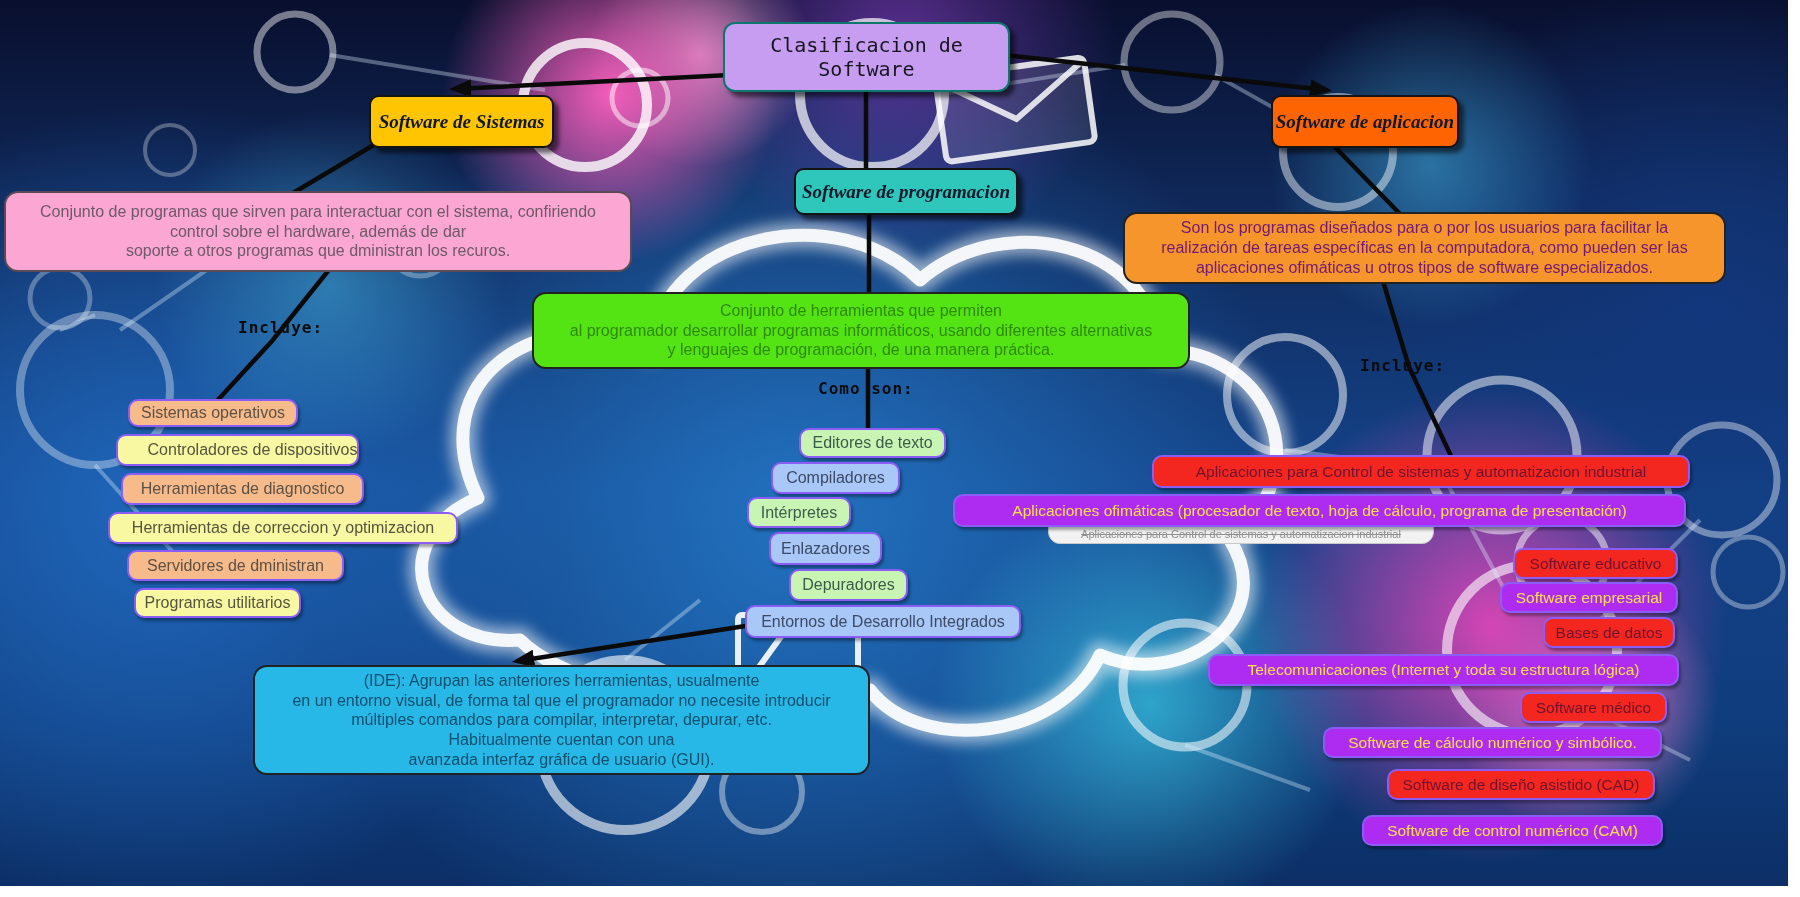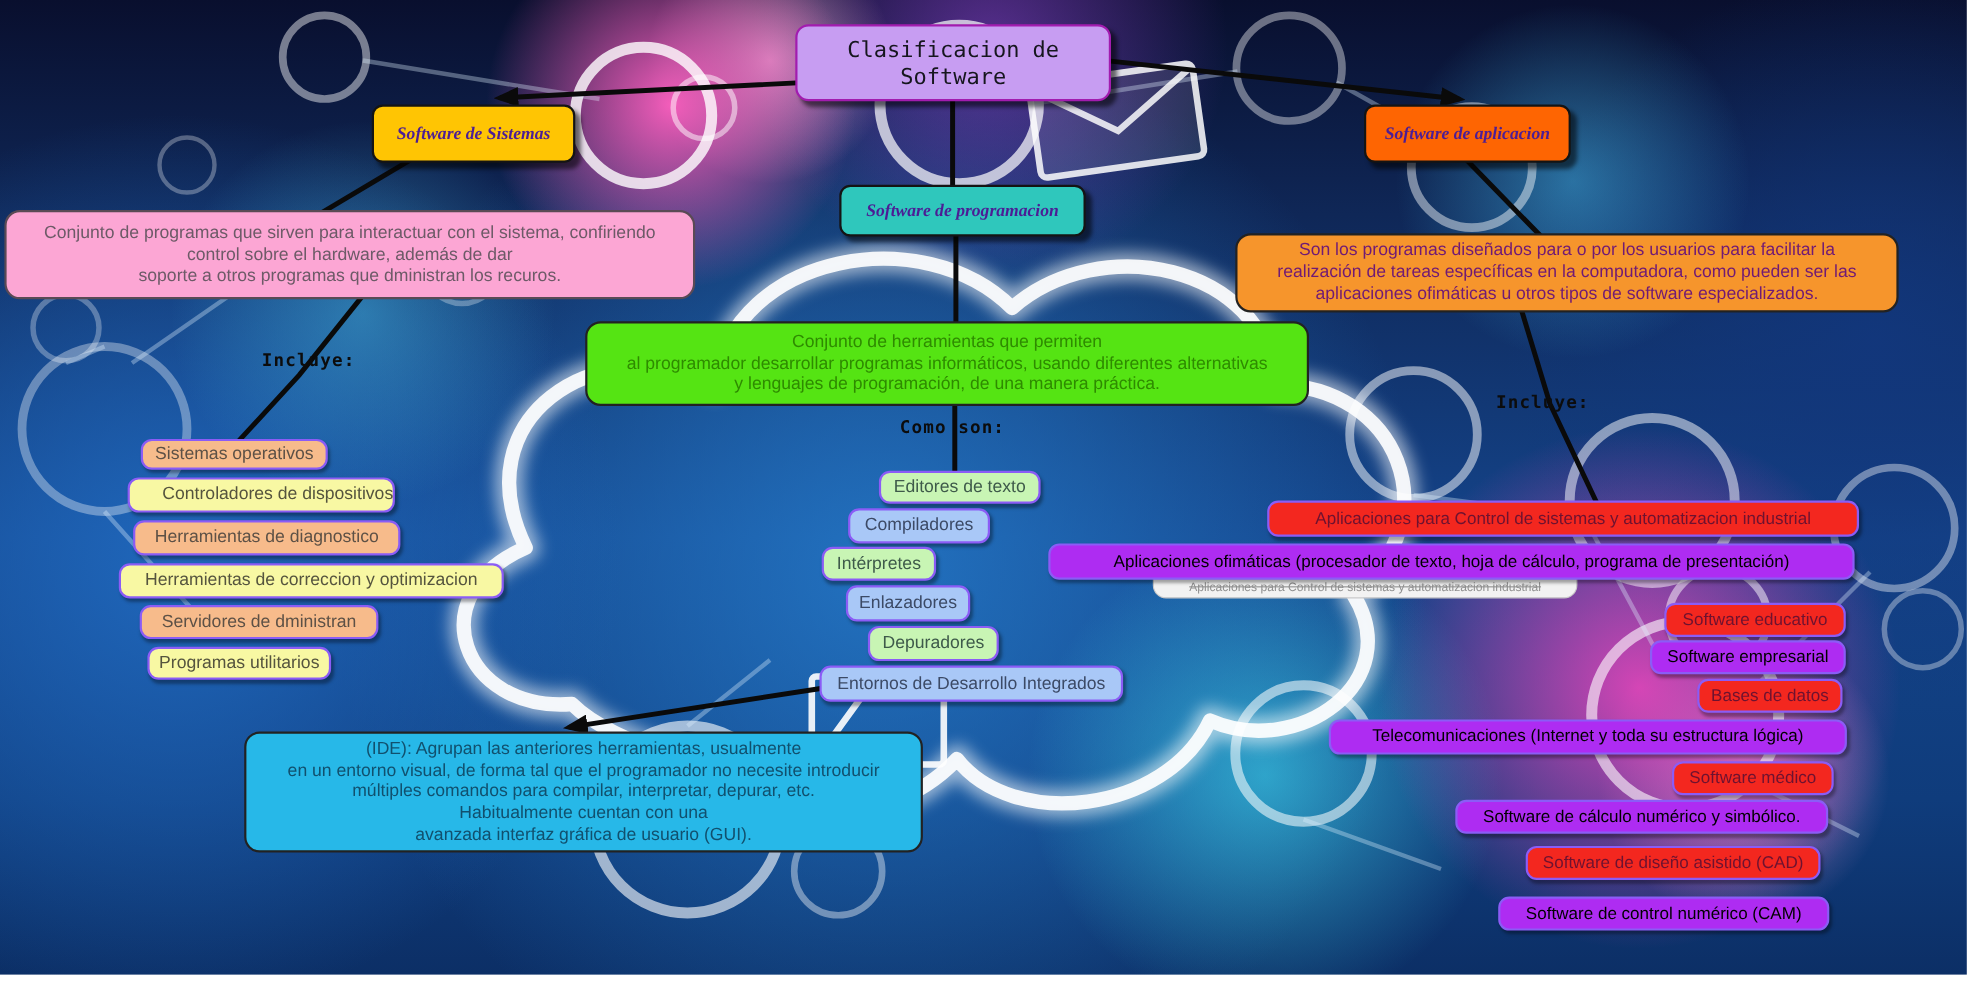--- a/index.html
+++ b/index.html
@@ -16,40 +16,40 @@
         radial-gradient(circle 300px at 1150px 705px, rgba(65,225,245,.6), rgba(65,225,245,0) 72%),
         radial-gradient(circle 250px at 330px 285px, rgba(75,195,235,.45), rgba(75,195,235,0) 70%),
         radial-gradient(circle 520px at 160px 510px, rgba(32,105,190,.95), rgba(32,105,190,0) 78%),
         radial-gradient(circle 640px at 800px 520px, rgba(38,125,205,.8), rgba(38,125,205,0) 78%),
         radial-gradient(circle 420px at 1705px 310px, rgba(18,55,125,.9), rgba(18,55,125,0) 80%),
         linear-gradient(180deg,#090f2e 0%,#0f2757 22%,#14448a 55%,#0f3c7c 82%,#0c2f66 100%);}
   .deco{position:absolute;left:0;top:0;}
   .connectors{position:absolute;left:0;top:0;z-index:1;}
   .node{position:absolute;box-sizing:border-box;display:flex;align-items:center;justify-content:center;
         text-align:center;z-index:3;}
-  .title-box{background:#c79df2;border:2px solid #a21caf;border-radius:12px;
+  .title-box{background:#c79df2;border:2px solid #0f766e;border-radius:12px;
         box-shadow:5px 5px 4px rgba(0,0,0,.55);
         font-family:"DejaVu Sans Mono",monospace;font-size:20px;color:#16161e;}
   .label-box{border:2px solid #141414;border-radius:10px;box-shadow:5px 5px 4px rgba(0,0,0,.55);
         font-family:"Liberation Serif",serif;font-style:italic;font-weight:bold;
-        font-size:16px;color:#4c1d95;}
+        font-size:19px;color:#0f172a;margin-left:31px;}
   .desc-box{border-radius:14px;white-space:pre-line;font-size:16px;line-height:1.23;
         border:2px solid #3a3a3a;padding:4px 10px;}
   .pink{background:#fca6d4;color:#6d5a67;border-color:#5a4a55;}
   .green{background:#55e413;color:#2e8b00;border-color:#222;}
   .orangeD{background:#f6952c;color:#701a75;border-color:#222;}
-  .ide{background:#27b8e8;color:#11506e;border-color:#222;}
+  .ide{background:#27b8e8;color:#11506e;border-color:#222;margin-left:31px;}
   .item{border:2px solid #8b5cf6;border-radius:10px;font-size:16px;
         box-shadow:2px 3px 3px rgba(0,0,0,.35);padding:0 6px;white-space:nowrap;}
   .peach{background:#f7bb8b;color:#5d5146;}
   .yellow{background:#f8f8a3;color:#55543e;}
   .lgreen{background:#c8f5b4;color:#3e5a4a;}
   .lblue{background:#a9c8f7;color:#3c4a66;}
   .red{background:#f3271f;color:#6e1230;font-size:15.5px;}
-  .purple{background:#ae2cf2;color:#000000;font-size:15.5px;}
+  .purple{background:#ae2cf2;color:#fde047;font-size:15.5px;}
   .ghost{position:absolute;z-index:2;background:#f2f2f2;border:1px solid #c9c9c9;border-radius:12px;
         display:flex;align-items:flex-end;justify-content:center;box-sizing:border-box;
         font-size:11px;color:#8f8f8f;text-decoration:line-through;padding-bottom:3px;overflow:hidden;
         white-space:nowrap;}
   .connector-label{position:absolute;z-index:3;font-family:"DejaVu Sans Mono",monospace;
         font-weight:bold;font-size:16px;letter-spacing:1px;color:#0c0c0c;}
 </style>
 </head>
 <body>
 

